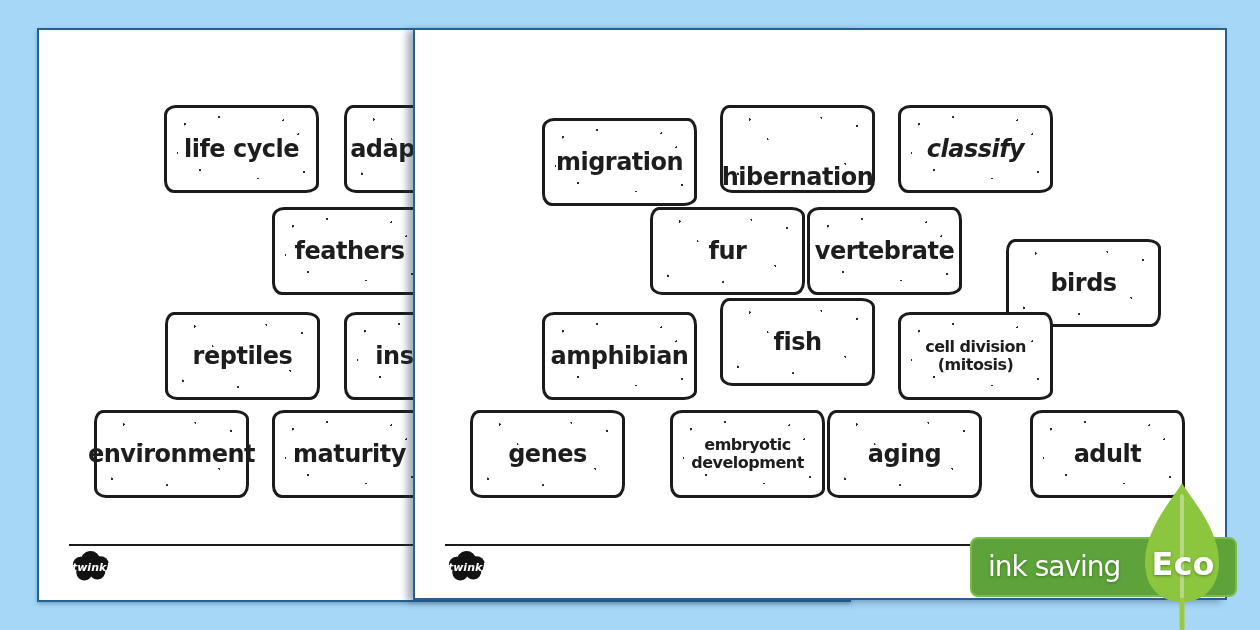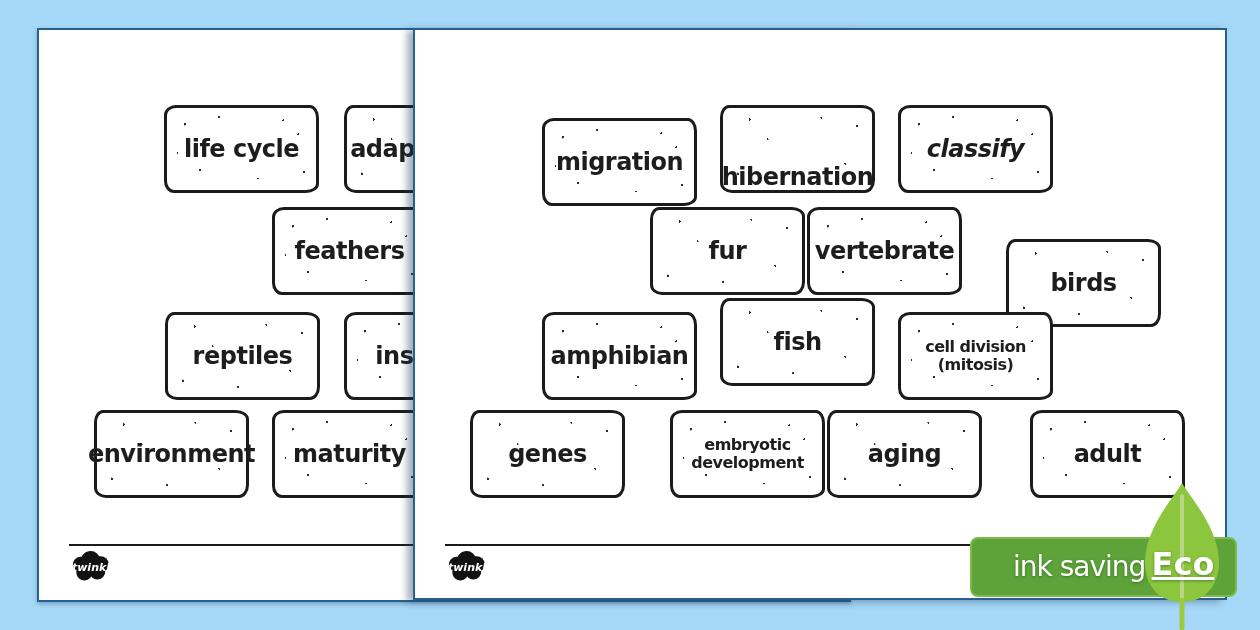--- a/index.html
+++ b/index.html
@@ -90,36 +90,34 @@
     border-radius: 8px;
   }
   .ink-label {
     position: absolute;
     left: 16px; top: 50%;
     transform: translateY(-52%);
     font-size: 28px;
     letter-spacing: -1px;
     color: #ffffff;
     text-shadow: 0 1px 3px rgba(25, 80, 10, 0.55);
-    margin-left: 25px;
   }
   .eco-leaf {
     position: absolute;
     left: 1139px; top: 480px;
   }
   .eco-label {
     position: absolute;
     left: 1141px; top: 545px;
     width: 84px;
     text-align: center;
     font-size: 32px;
     font-weight: bold;
     color: #ffffff;
     text-shadow: 0 1px 3px rgba(25, 80, 10, 0.55);
-    text-decoration: underline;
   }
 </style>
 </head>
 <body>
 
 <div class="scene">
 
   <div class="page back-page">
     <div>
         <div class="card" style="left: 125px; top: 75px;">

